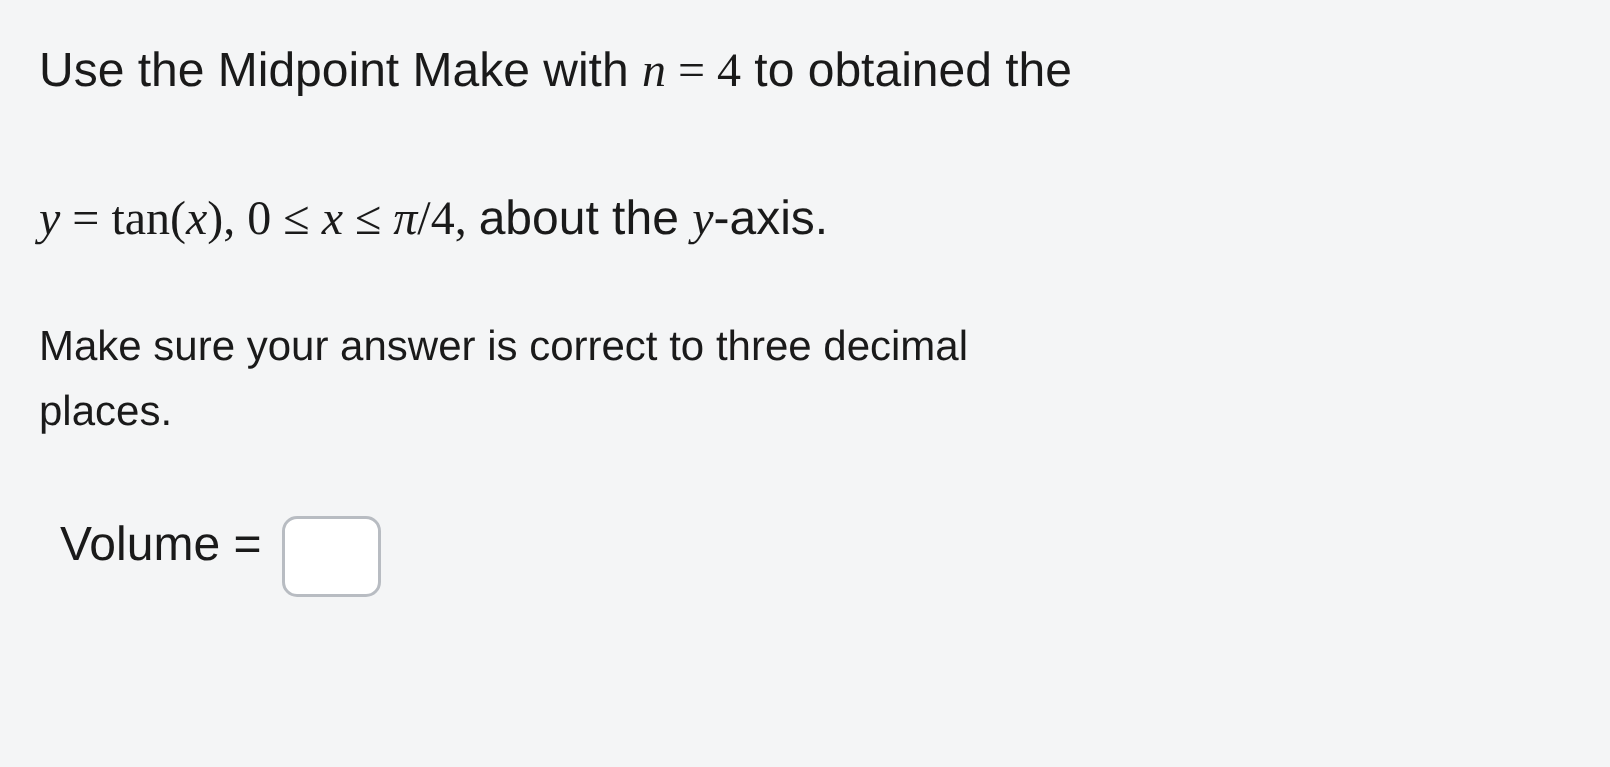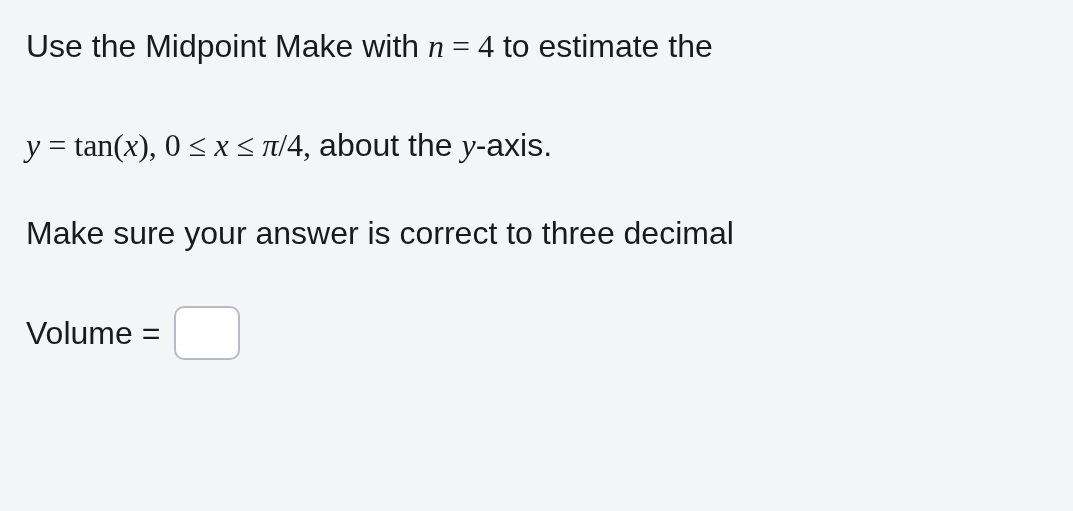--- a/index.html
+++ b/index.html
@@ -14,28 +14,29 @@
       font-family: Arial, Helvetica, sans-serif;
       padding: 22px 26px;
       color: #1a1a1a;
     }
     .problem-text {
       font-size: 32px;
       line-height: 1.55;
       margin-bottom: 38px;
     }
     .instruction-text {
-      font-size: 32px;
+      font-size: 28px;
       line-height: 1.55;
       margin-bottom: 48px;
     }
     .answer-row {
       display: flex;
-      align-items: center;
+      align-items: flex-start;
       font-size: 32px;
+      margin-left: 14px;
     }
     .answer-label {
       margin-right: 14px;
     }
     .answer-input {
       width: 66px;
       height: 54px;
       border: 2px solid #b8bcc2;
       border-radius: 10px;
       background: #fff;
@@ -52,25 +53,26 @@
     }
     .nowrap {
       white-space: nowrap;
       margin-top: 16px;
     }
   </style>
 </head>
 <body>
 
 <div class="problem-text">
-  <span>Use the Midpoint Make with </span><span class="nowrap"><span class="math-it">n</span><span class="math"> = </span><span class="math">4</span></span><span> to estimate the</span><br>
+  <span>Use the Midpoint Make with </span><span class="nowrap"><span class="math-it">n</span><span class="math"> = </span><span class="math">4</span></span><span> to obtained the</span><br>
   <br>
   <span class="nowrap"><span class="math-it">y</span><span class="math"> = </span><span class="math">tan(</span><span class="math-it">x</span><span class="math">)</span><span class="math">, </span><span class="math">0</span><span class="math"> ≤ </span><span class="math-it">x</span><span class="math"> ≤ </span><span class="math-it">π</span><span class="math">/4</span><span class="math">, </span></span><span>about the </span><span class="math-it">y</span><span>-axis.</span>
 </div>
 
 <div class="instruction-text">
   <span>Make sure your answer is correct to three decimal</span><br>
+  <span>places.</span>
 </div>
 
 <div class="answer-row">
   <span class="answer-label">Volume =</span>
   <input type="text" class="answer-input" value="" style="">
 </div>
 
 </body></html>

